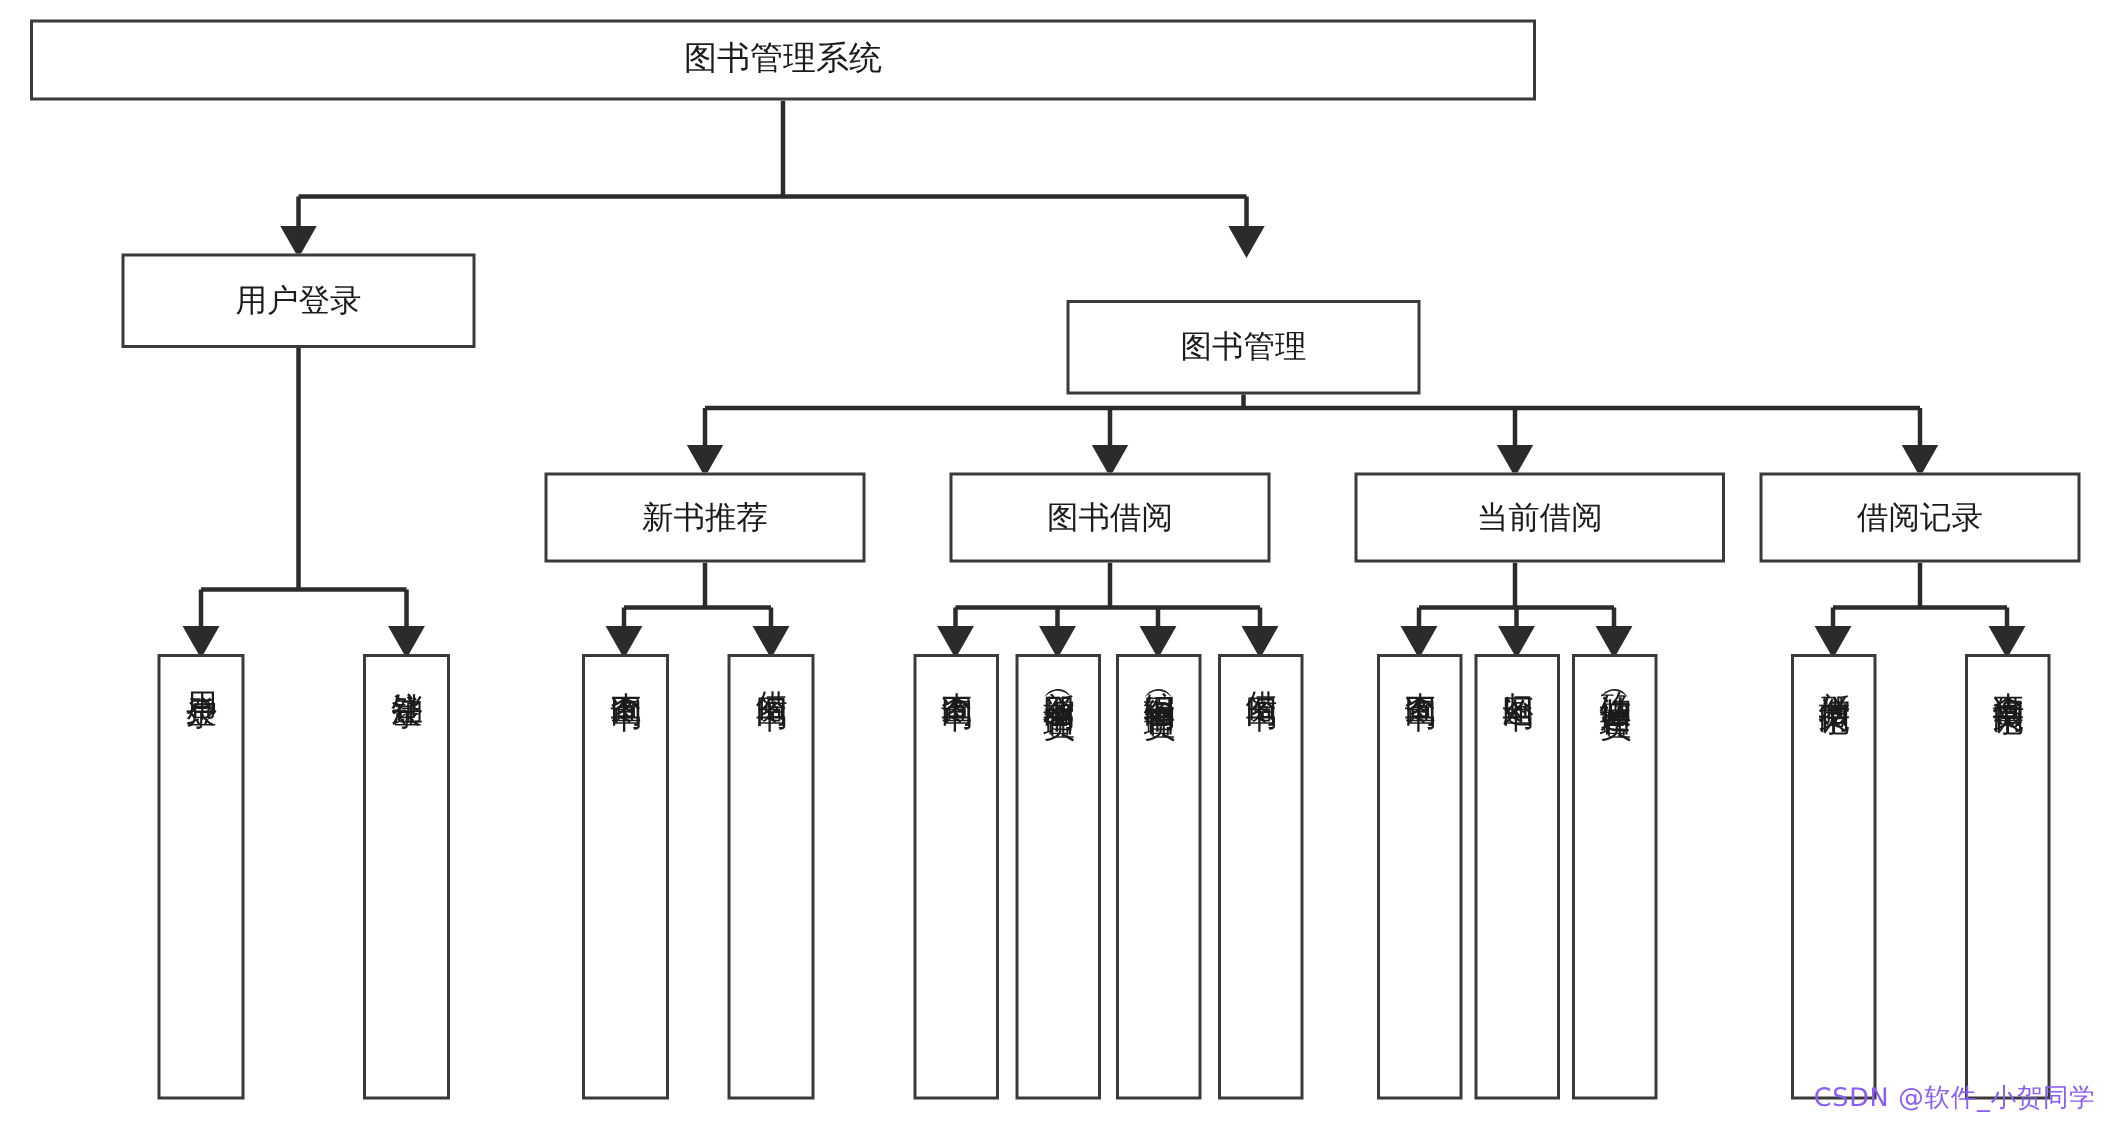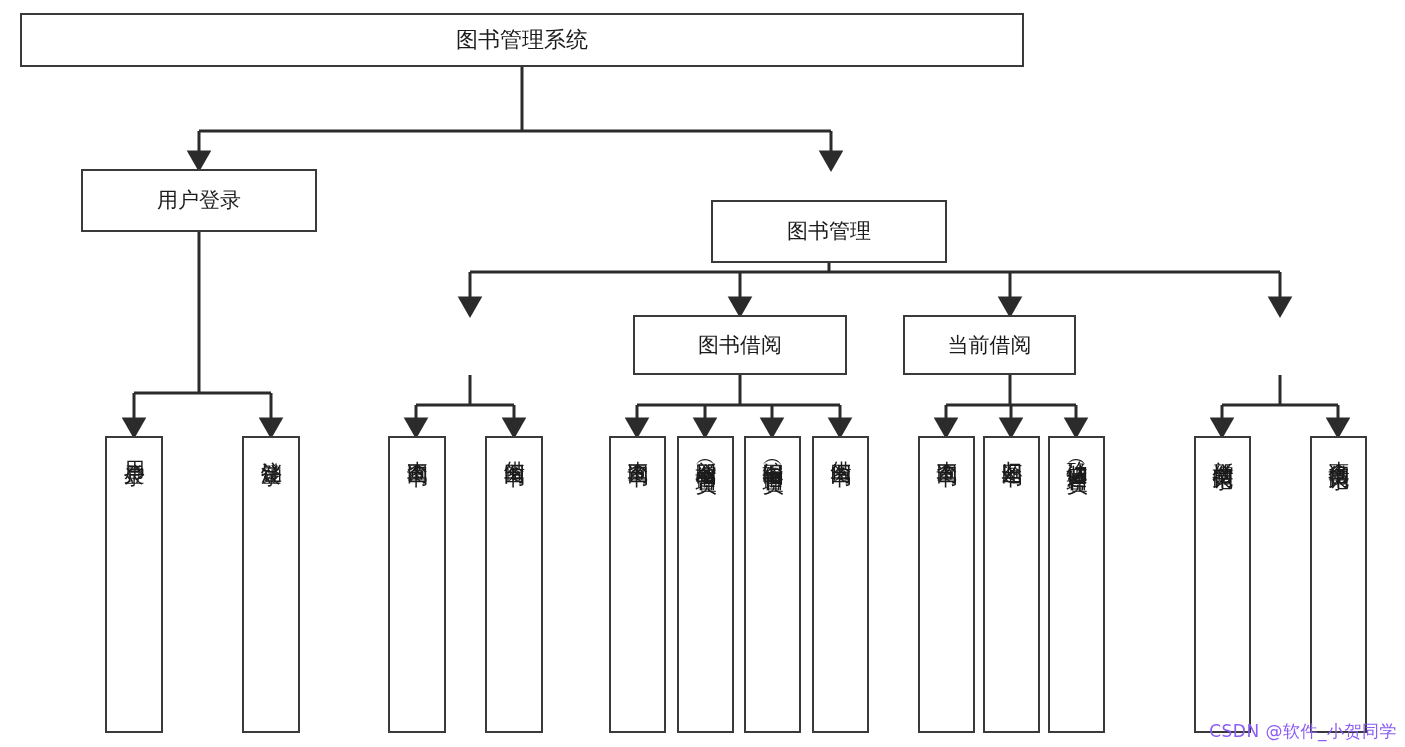--- a/index.html
+++ b/index.html
@@ -127,25 +127,31 @@
     <span class="node-label">图书管理系统</span>
   </div>
 
   <div class="node h-node" style="left:81px; top:169px; width:236px; height:63px;">
     <span class="node-label">用户登录</span>
   </div>
   <div class="node h-node" style="left:711px; top:169px; width:236px; height:63px;margin-top:31px;">
     <span class="node-label">图书管理</span>
   </div>
 
+  <div class="node h-node" style="left:363px; top:315px; width:214px; height:60px;">
+    <span class="node-label">新书推荐</span>
+  </div>
   <div class="node h-node" style="left:633px; top:315px; width:214px; height:60px;">
     <span class="node-label">图书借阅</span>
   </div>
-  <div class="node h-node" style="left:903px; top:315px; width:173px; height:60px;">
+  <div class="node h-node" style="left:903px; top:315px; width:247px; height:60px;">
     <span class="node-label">当前借阅</span>
+  </div>
+  <div class="node h-node" style="left:1173px; top:315px; width:214px; height:60px;">
+    <span class="node-label">借阅记录</span>
   </div>
 
   <div class="node leaf" style="left:105px; top:436px; width:58px; height:297px;">
     <span class="node-label">用户登录</span>
   </div>
   <div class="node leaf" style="left:242px; top:436px; width:58px; height:297px;">
     <span class="node-label">注销登录</span>
   </div>
 
   <div class="node leaf" style="left:388px; top:436px; width:58px; height:297px;">

